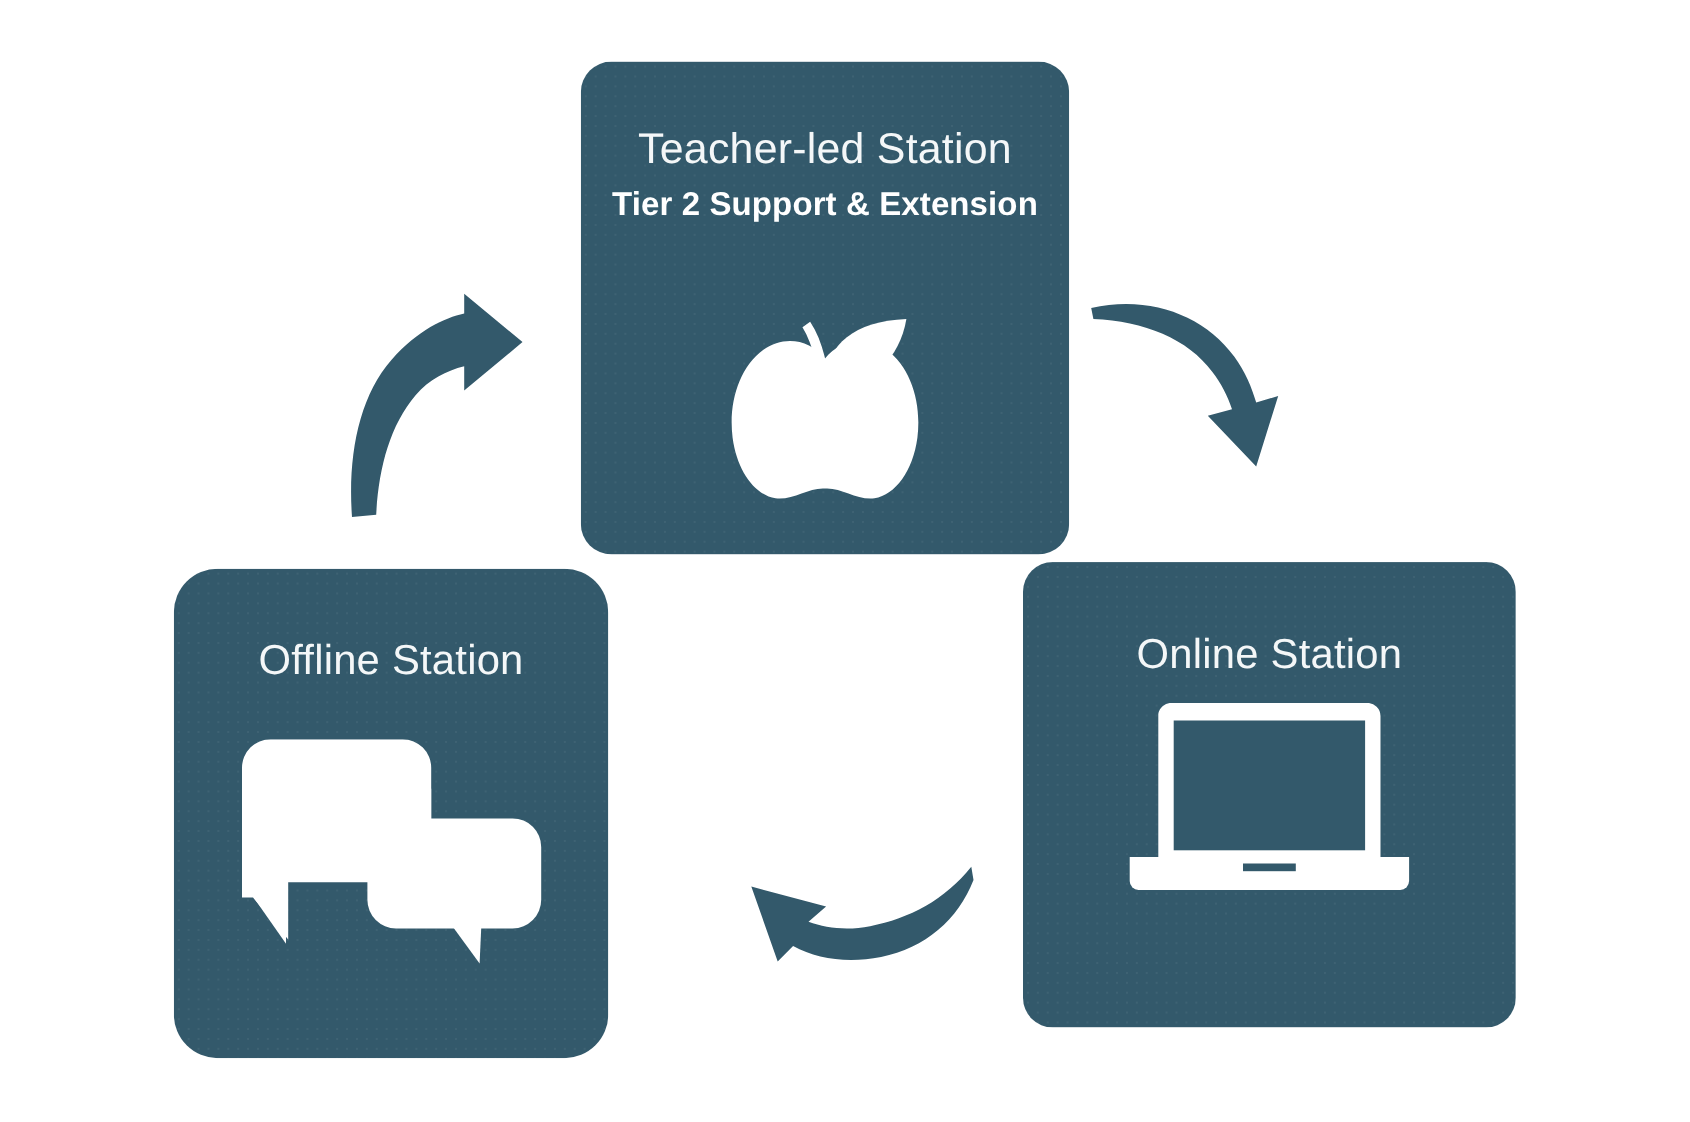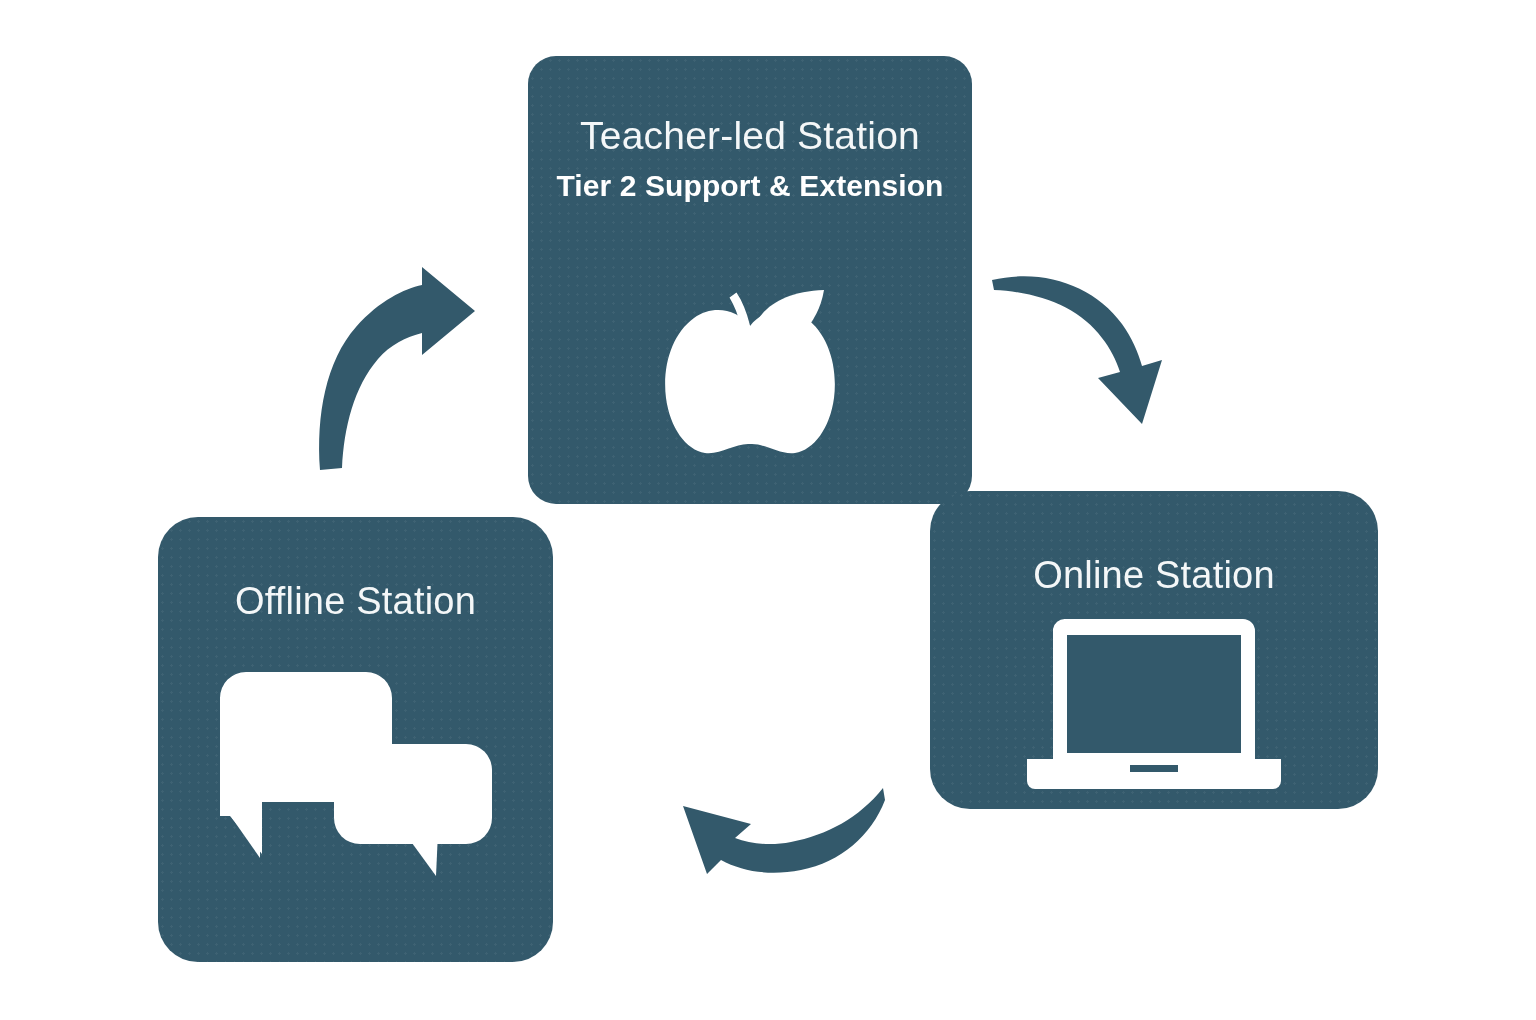--- a/index.html
+++ b/index.html
@@ -38,22 +38,22 @@
     left: 528px;  top: 44px;
     width: 444px; height: 448px;
     border-radius: 28px;
     margin-top: 12px;
   }
   .station-offline {
     left: 158px;  top: 517px;
     width: 395px; height: 445px;
   }
   .station-online {
-    left: 930px;  top: 491px;
-    width: 448px; height: 318px;
+    left: 930px;  top: 511px;
+    width: 448px; height: 423px; border-radius: 27px;
   }
 
   .station-title {
     position: absolute;
     left: 0; right: 0;
     text-align: center;
     color: #f4f7f8;
     font-weight: 400;
     letter-spacing: 0.2px;
     white-space: nowrap;

